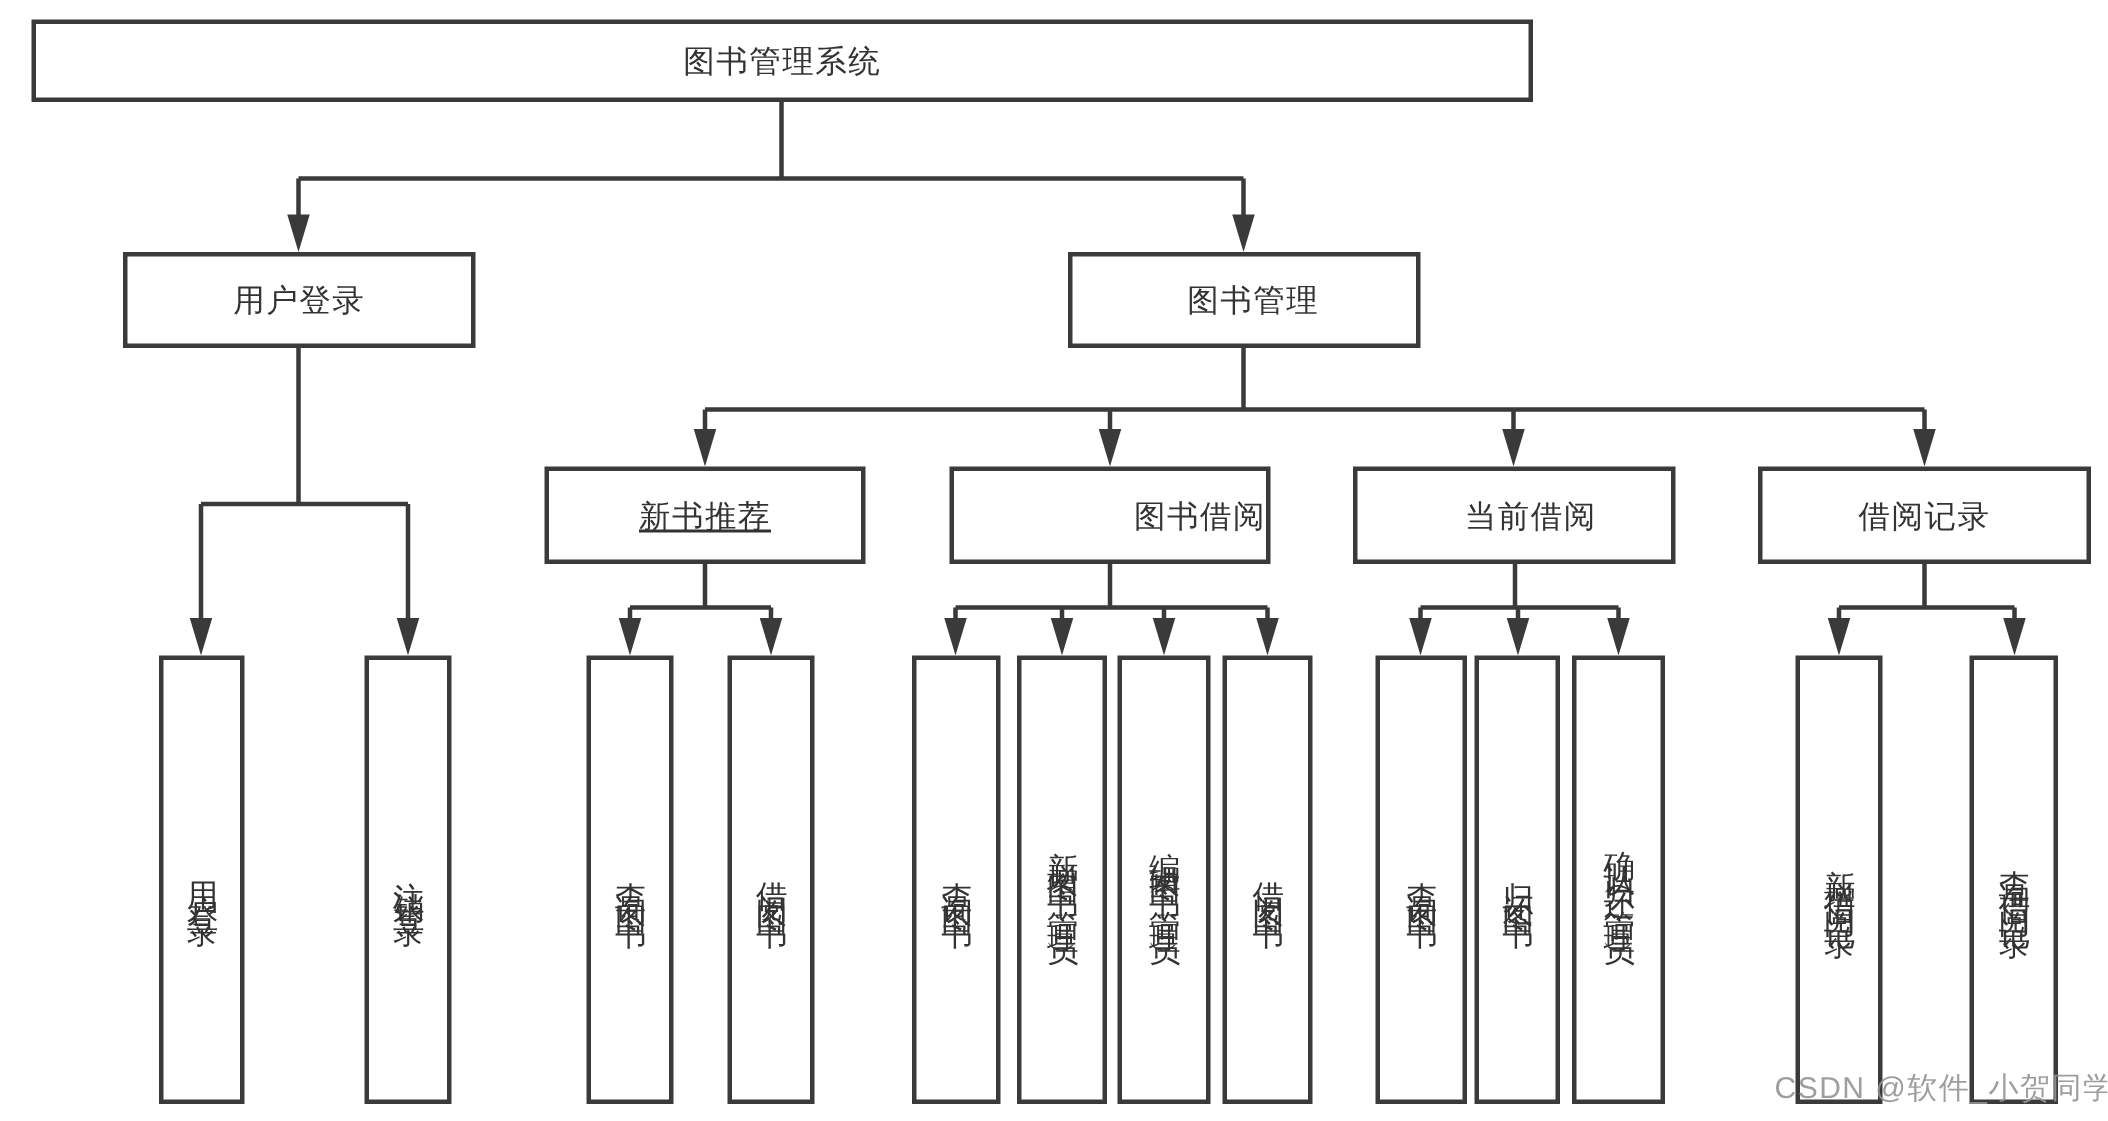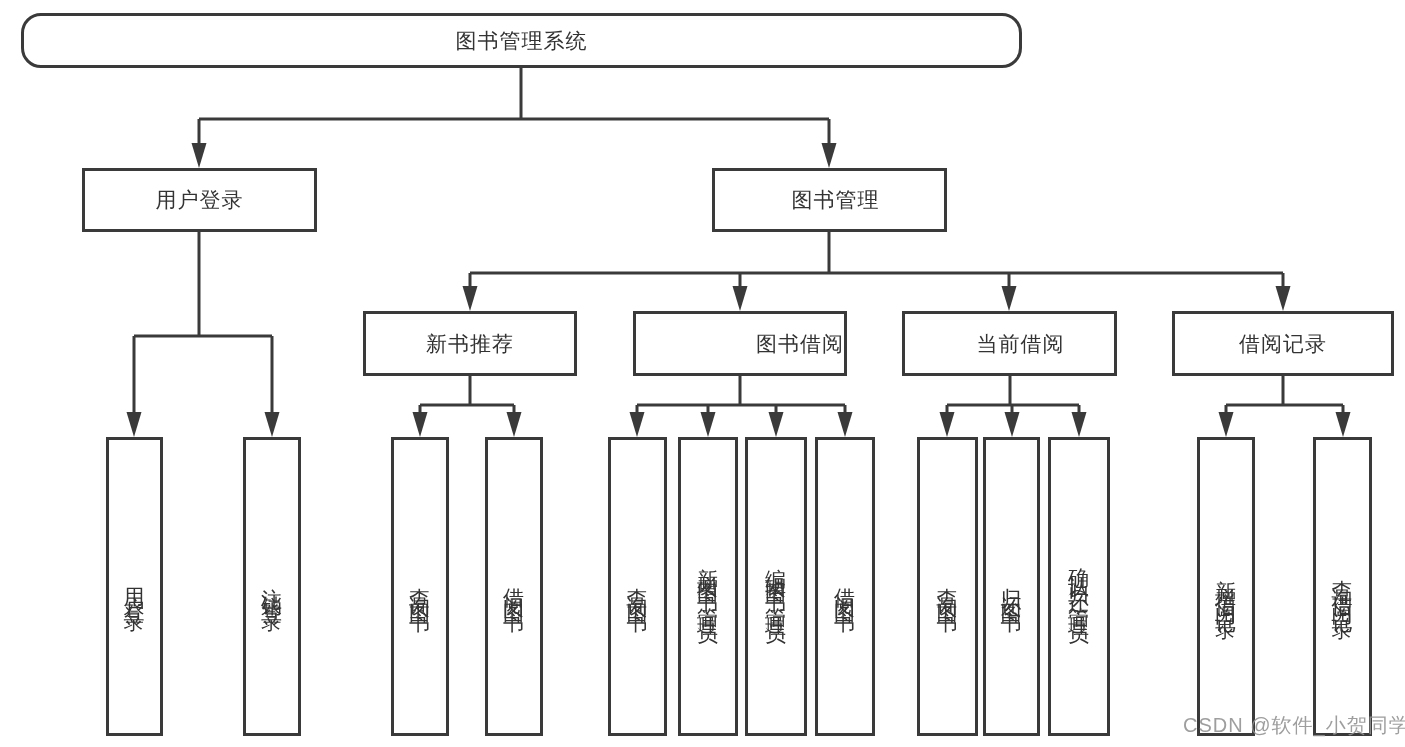--- a/index.html
+++ b/index.html
@@ -38,26 +38,26 @@
     height: 299px;
   }
   .leaf .vtext {
     writing-mode: vertical-rl;
     letter-spacing: 8px;
     line-height: 1.1;
     font-size: 21px;
     white-space: nowrap;
   }
   
-  .n-root  { left: 21px;   top: 13px;  width: 1001px; height: 55px; border-radius: 20px; }
+  .n-root  { left: 21px;   top: 13px;  width: 1001px; height: 55px; }
   
   .n-l2-0  { left: 82px;   top: 168px; width: 235px; height: 64px; }
   .n-l2-1  { left: 712px;  top: 168px; width: 235px; height: 64px; padding-left: 12px; }
   
-  .n-l3-0  { left: 363px;  top: 311px; width: 214px; height: 65px; }
+  .n-l3-0  { left: 363px;  top: 311px; width: 214px; height: 65px; text-decoration: underline; }
   .n-l3-1  { left: 633px;  top: 311px; width: 214px; height: 65px; justify-content: flex-end; }
   .n-l3-2  { left: 902px;  top: 311px; width: 215px; height: 65px; padding-left: 22px; }
   .n-l3-3  { left: 1172px; top: 311px; width: 222px; height: 65px; }
   
   .n-leaf-0  { left: 106px;  width: 57px; }
   .n-leaf-1  { left: 243px;  width: 58px; }
   .n-leaf-2  { left: 391px;  width: 58px; }
   .n-leaf-3  { left: 485px;  width: 58px; }
   .n-leaf-4  { left: 608px;  width: 59px; }
   .n-leaf-5  { left: 678px;  width: 60px; }

